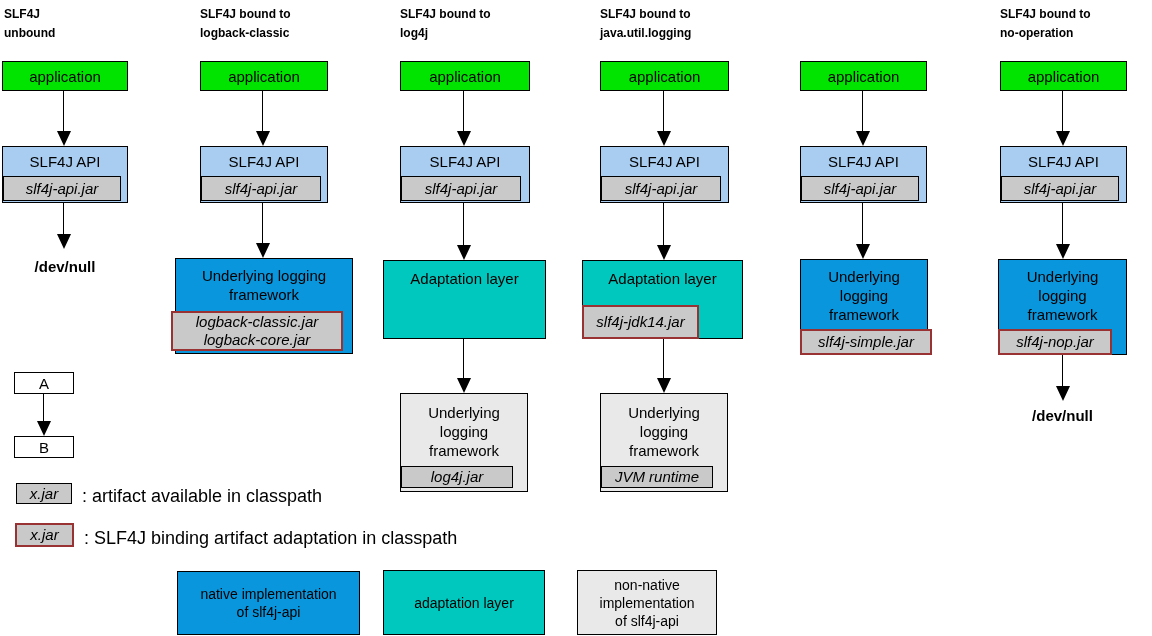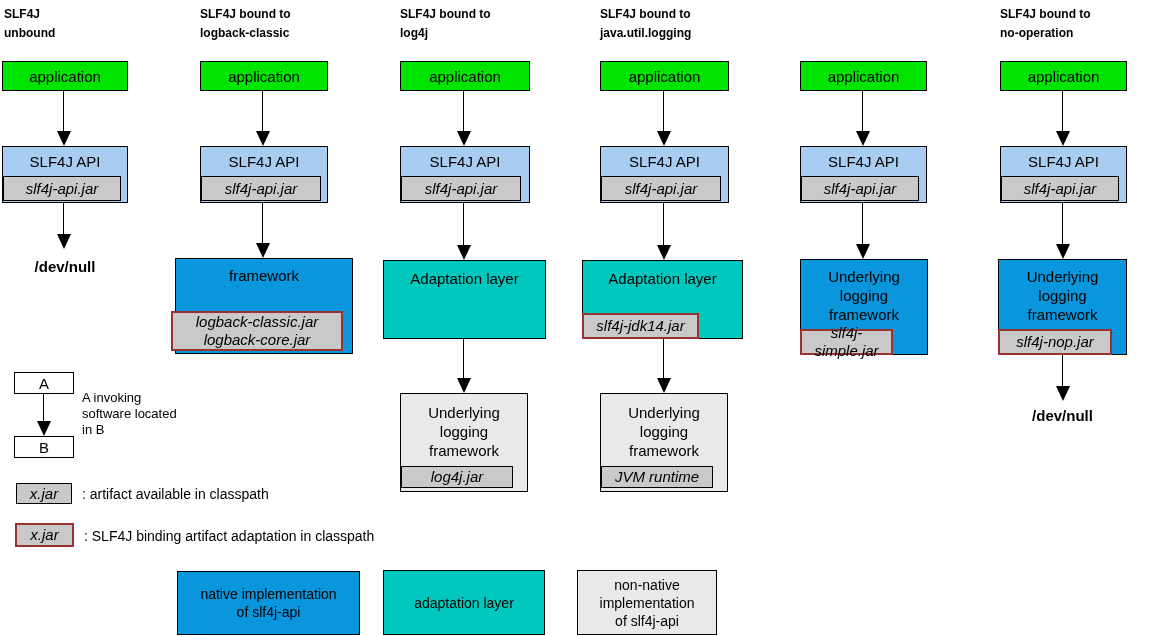--- a/index.html
+++ b/index.html
@@ -25,21 +25,21 @@
   .jar.binding{border:2px solid var(--binding-border-red);}
   .arrow{position:absolute;width:14px;}
   .arrow .shaft{position:absolute;left:6px;top:0;bottom:12px;width:1px;background:#000;}
   .arrow .head{position:absolute;left:0;bottom:0;width:0;height:0;
     border-left:7px solid transparent;border-right:7px solid transparent;border-top:15px solid #000;}
   .sink{position:absolute;font-weight:bold;font-size:15px;text-align:center;}
   .legend-box{position:absolute;border:1px solid #000;background:#fff;box-sizing:border-box;
     font-size:15px;display:flex;align-items:center;justify-content:center;}
   .legend-text{position:absolute;font-size:13px;line-height:16px;}
   .legend-text span{display:block;}
-  .legend-row-text{position:absolute;font-size:14px;white-space:nowrap;}
+  .legend-row-text{position:absolute;font-size:18px;white-space:nowrap;}
   .swatch{position:absolute;border:1px solid #000;box-sizing:border-box;font-size:14px;line-height:18px;
     display:flex;flex-direction:column;align-items:center;justify-content:center;text-align:center;}
   .sw-abstract{background:var(--abstract-blue);}
   .sw-native{background:var(--native-blue);}
   .sw-adapter{background:var(--adapter-teal);}
   .sw-nonnative{background:var(--non-native-gray);}
 </style>
 </head>
 <body>
 
@@ -75,20 +75,21 @@
     </div>
   <div class="box api" style="left:200px;top:146px;width:128px;height:57px">
     <span class="lab">SLF4J API</span>
     <div class="jar" style="left:0px;bottom:1px;width:120px;height:25px">slf4j-api.jar</div>
   </div>
   <div class="arrow" style="left:256px;top:203px;height:55px">
       <div class="shaft"></div>
       <div class="head"></div>
     </div>
   <div class="box impl-native" style="left:175px;top:258px;width:178px;height:96px">
+    <span>Underlying logging</span>
     <span>framework</span>
     <div class="jar binding" style="left:-5px;bottom:2px;width:172px;height:40px">
       <span>logback-classic.jar</span>
       <span>logback-core.jar</span>
     </div>
   </div>
 
   <div class="title title-lines" style="left:400px;top:5px">
     <span>SLF4J bound to</span>
     <span>log4j</span>
@@ -132,21 +133,21 @@
   <div class="box api" style="left:600px;top:146px;width:129px;height:57px">
     <span class="lab">SLF4J API</span>
     <div class="jar" style="left:0px;bottom:1px;width:120px;height:25px">slf4j-api.jar</div>
   </div>
   <div class="arrow" style="left:657px;top:203px;height:57px">
       <div class="shaft"></div>
       <div class="head"></div>
     </div>
   <div class="box adapter" style="left:582px;top:260px;width:161px;height:79px">
     <span>Adaptation layer</span>
-    <div class="jar binding" style="left:-1px;bottom:-1px;width:117px;height:26px">slf4j-jdk14.jar</div>
+    <div class="jar binding" style="left:-1px;bottom:-1px;width:117px;height:34px">slf4j-jdk14.jar</div>
   </div>
   <div class="arrow" style="left:657px;top:339px;height:54px">
       <div class="shaft"></div>
       <div class="head"></div>
     </div>
   <div class="box impl-nonnative" style="left:600px;top:393px;width:128px;height:99px">
     <span>Underlying</span>
     <span>logging</span>
     <span>framework</span>
     <div class="jar" style="left:0px;bottom:3px;width:112px;height:22px">JVM runtime</div>
@@ -162,21 +163,21 @@
     <div class="jar" style="left:0px;bottom:1px;width:118px;height:25px">slf4j-api.jar</div>
   </div>
   <div class="arrow" style="left:856px;top:203px;height:56px">
       <div class="shaft"></div>
       <div class="head"></div>
     </div>
   <div class="box impl-native" style="left:800px;top:259px;width:128px;height:96px">
     <span>Underlying</span>
     <span>logging</span>
     <span>framework</span>
-    <div class="jar binding" style="left:-1px;bottom:-1px;width:93px;height:26px">slf4j-simple.jar</div>
+    <div class="jar binding" style="left:-1px;bottom:-1px;width:132px;height:26px">slf4j-simple.jar</div>
   </div>
 
   <div class="title title-lines" style="left:1000px;top:5px">
     <span>SLF4J bound to</span>
     <span>no-operation</span>
   </div>
   <div class="box app" style="left:1000px;top:61px;width:127px;height:30px">application</div>
   <div class="arrow" style="left:1056px;top:91px;height:55px">
       <div class="shaft"></div>
       <div class="head"></div>
@@ -200,25 +201,20 @@
       <div class="head"></div>
     </div>
   <div class="sink" style="left:998px;top:407px;width:129px">/dev/null</div>
 
   <div class="legend-box" style="left:14px;top:372px;width:60px;height:22px">A</div>
   <div class="arrow" style="left:37px;top:394px;height:42px">
       <div class="shaft"></div>
       <div class="head"></div>
     </div>
   <div class="legend-box" style="left:14px;top:436px;width:60px;height:22px">B</div>
-  <div class="legend-text" style="left:82px;top:390px">
-    <span>A invoking</span>
-    <span>software located</span>
-    <span>in B</span>
-  </div>
 
   <div class="jar" style="left:16px;top:483px;width:56px;height:21px">x.jar</div>
   <div class="legend-row-text" style="left:82px;top:486px">: artifact available in classpath</div>
   <div class="jar binding" style="left:15px;top:523px;width:59px;height:24px">x.jar</div>
   <div class="legend-row-text" style="left:84px;top:528px">: SLF4J binding artifact adaptation in classpath</div>
 
   <div class="swatch sw-native" style="left:177px;top:571px;width:183px;height:64px">
     <span>native implementation</span>
     <span>of slf4j-api</span>
   </div>

